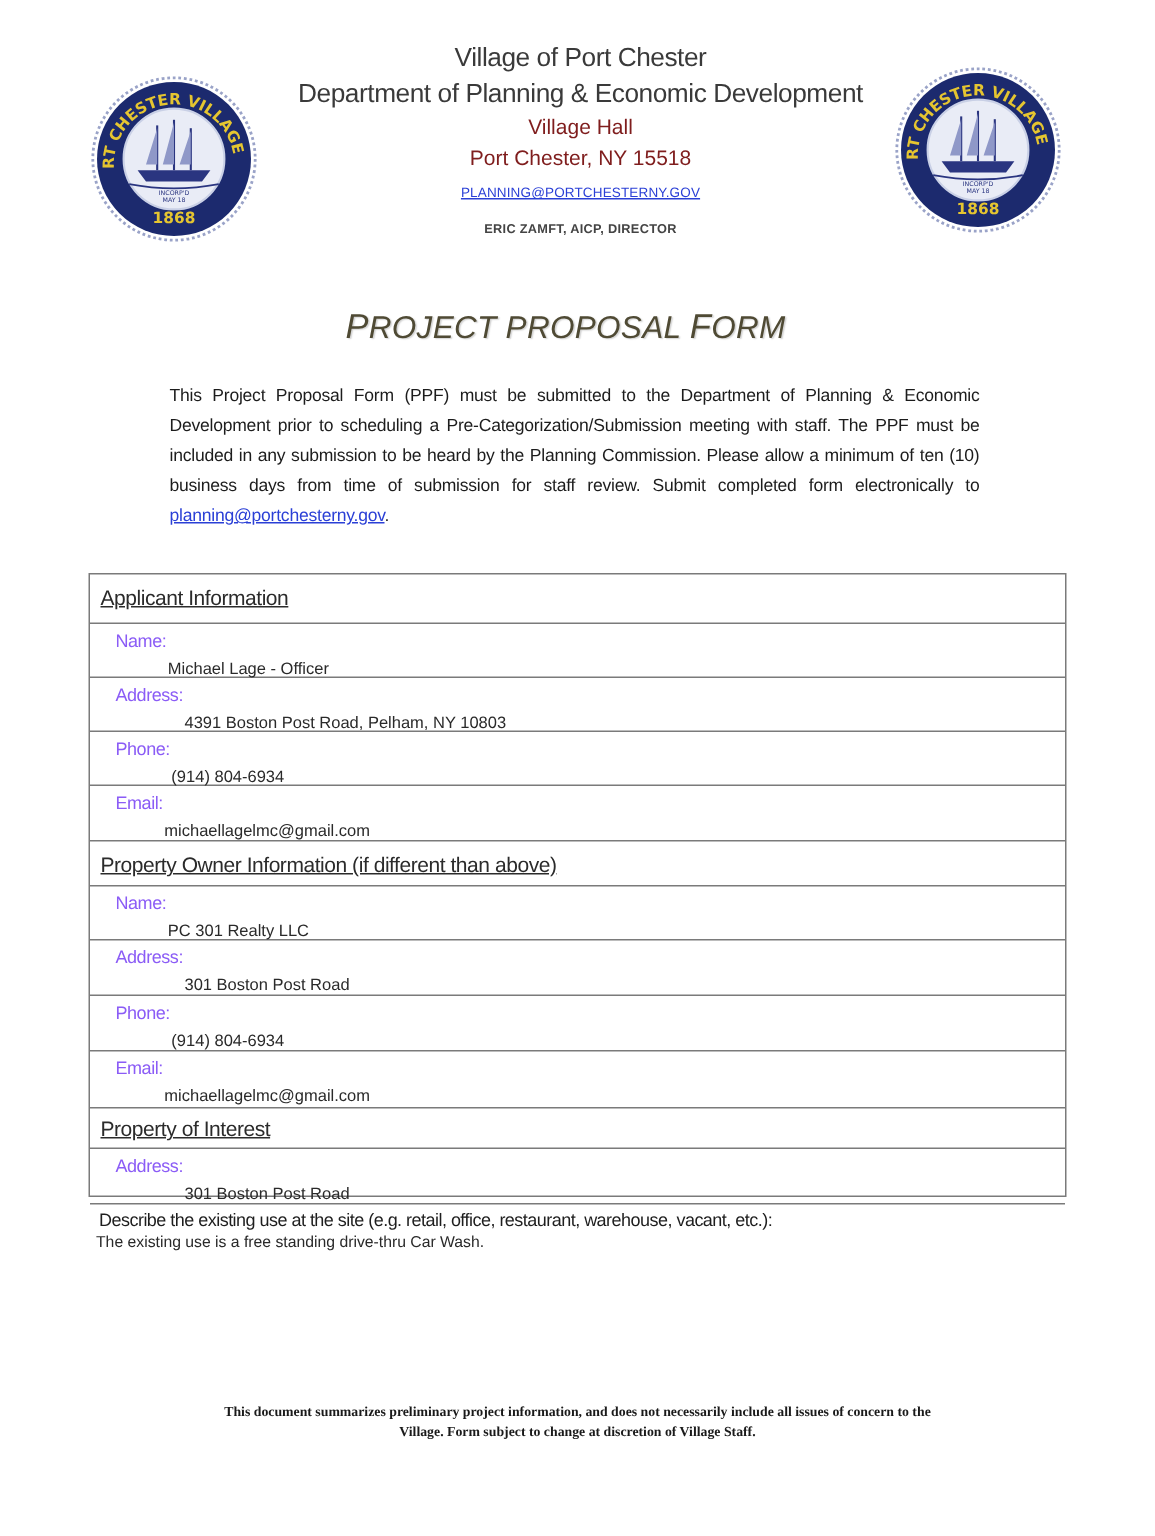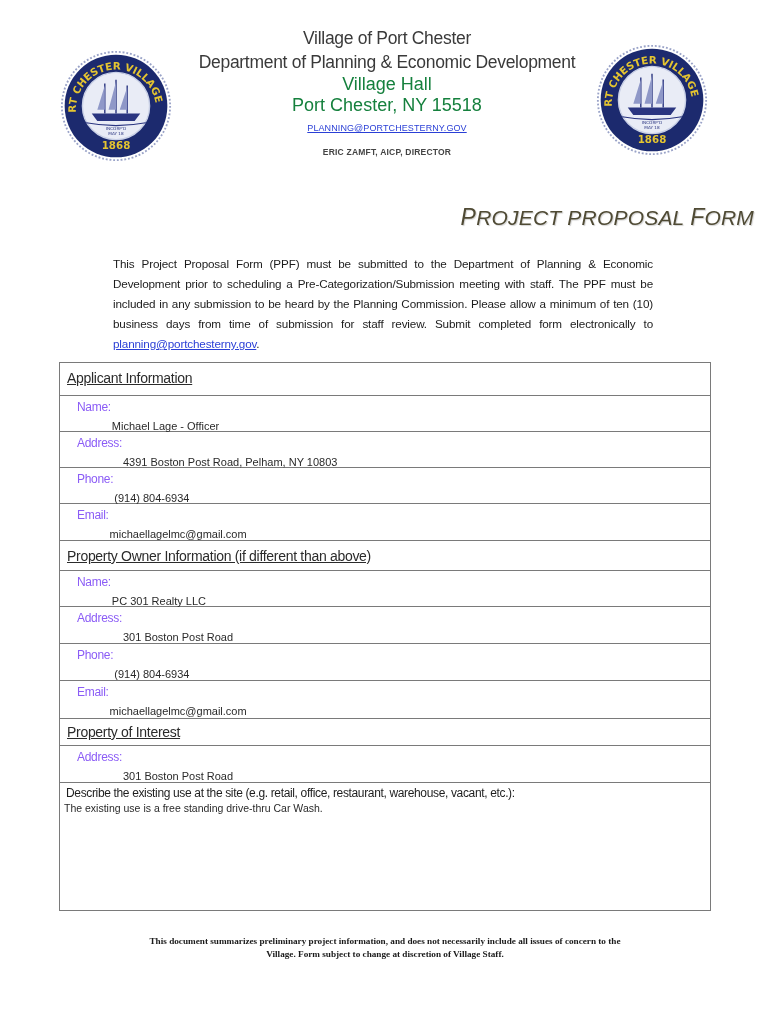--- a/index.html
+++ b/index.html
@@ -6,31 +6,31 @@
     html, body { width: 770px; height: 1024px; background: #ffffff; overflow: hidden; }
     body { position: relative; font-family: "DejaVu Sans", sans-serif; color: #222; }
 
     .seal { position: absolute; width: 112px; height: 112px; }
     .seal svg { width: 100%; height: 100%; display: block; }
     .seal-left { left: 60px; top: 50px; }
     .seal-right { left: 596px; top: 44px; }
 
     .letterhead { position: absolute; left: 152px; width: 470px; top: 26px; text-align: center; color: #3b3b3b; }
     .lh-title { font-family: "Liberation Sans", sans-serif; font-size: 17.5px; line-height: 24px; color: #3a3a3a; letter-spacing: -0.3px; }
-    .lh-line { font-family: "Liberation Sans", sans-serif; font-size: 18px; line-height: 21px; color: #15803d; font-weight: 300; }
+    .lh-line { font-family: "Liberation Sans", sans-serif; font-size: 14px; line-height: 21px; color: #7f1d1d; font-weight: 300; }
     .lh-email { display: inline-block; margin-top: 3px; font-family: "Liberation Sans", sans-serif; font-size: 9px; color: #2a3fd6; text-decoration: underline; letter-spacing: 0.1px; }
     .lh-director { margin-top: 12px; font-family: "Liberation Sans", sans-serif; font-size: 8.5px; color: #444; font-weight: bold; letter-spacing: 0.2px; }
 
-    .form-title { position: absolute; left: 0; width: 754px; top: 204px; text-align: right; font-family: "Liberation Sans", sans-serif; font-style: italic; font-size: 21px; color: #4f4a34; letter-spacing: 0.2px; text-shadow: 1px 1px 1px rgba(0,0,0,0.18); }
+    .form-title { position: absolute; left: 0; width: 754px; top: 204px; text-align: center; font-family: "Liberation Sans", sans-serif; font-style: italic; font-size: 21px; color: #4f4a34; letter-spacing: 0.2px; text-shadow: 1px 1px 1px rgba(0,0,0,0.18); }
     .form-title .big { font-size: 23px; }
 
     .intro { position: absolute; left: 113px; width: 540px; top: 254px; font-family: "Liberation Sans", sans-serif; font-size: 11.7px; line-height: 20px; color: #1c1c1c; text-align: justify; letter-spacing: -0.15px; }
     .intro a { color: #2a3fd6; text-decoration: underline; }
 
-    .form-table { position: absolute; left: 59px; top: 362px; width: 652px; height: 549px; border: 1.5px solid #7a7a7a; padding-left: 16px; }
+    .form-table { position: absolute; left: 59px; top: 382px; width: 652px; height: 416px; border: 1.5px solid #7a7a7a; padding-left: 16px; }
     .row { position: absolute; left: 0; right: 0; border-bottom: 1.5px solid #7a7a7a; }
     .row.last { border-bottom: none; }
     .section-head { padding-left: 7px; }
     .section-head span { font-family: "Liberation Sans", sans-serif; font-size: 14px; color: #2b2b2b; text-decoration: underline; letter-spacing: -0.3px; line-height: 30px; }
     .field { padding-left: 6px; padding-top: 4px; }
     .field .label { font-family: "Liberation Sans", sans-serif; font-size: 12px; color: #8b5cf6; letter-spacing: -0.3px; vertical-align: top; margin-left: 11px; }
     .field .value { font-family: Liberation Sans, sans-serif; font-size: 11px; color: #2a2a2a; display: inline-block; margin-top: 20px; margin-left: 1px; }
     .describe .label { display: block; font-family: "Liberation Sans", sans-serif; font-size: 12px; color: #1e1e1e; letter-spacing: -0.35px; padding-left: 6px; padding-top: 3px; }
     .describe .value { display: block; font-family: "Liberation Sans", sans-serif; font-size: 10.5px; color: #2a2a2a; padding-left: 4px; margin-top: 2px; }
 

